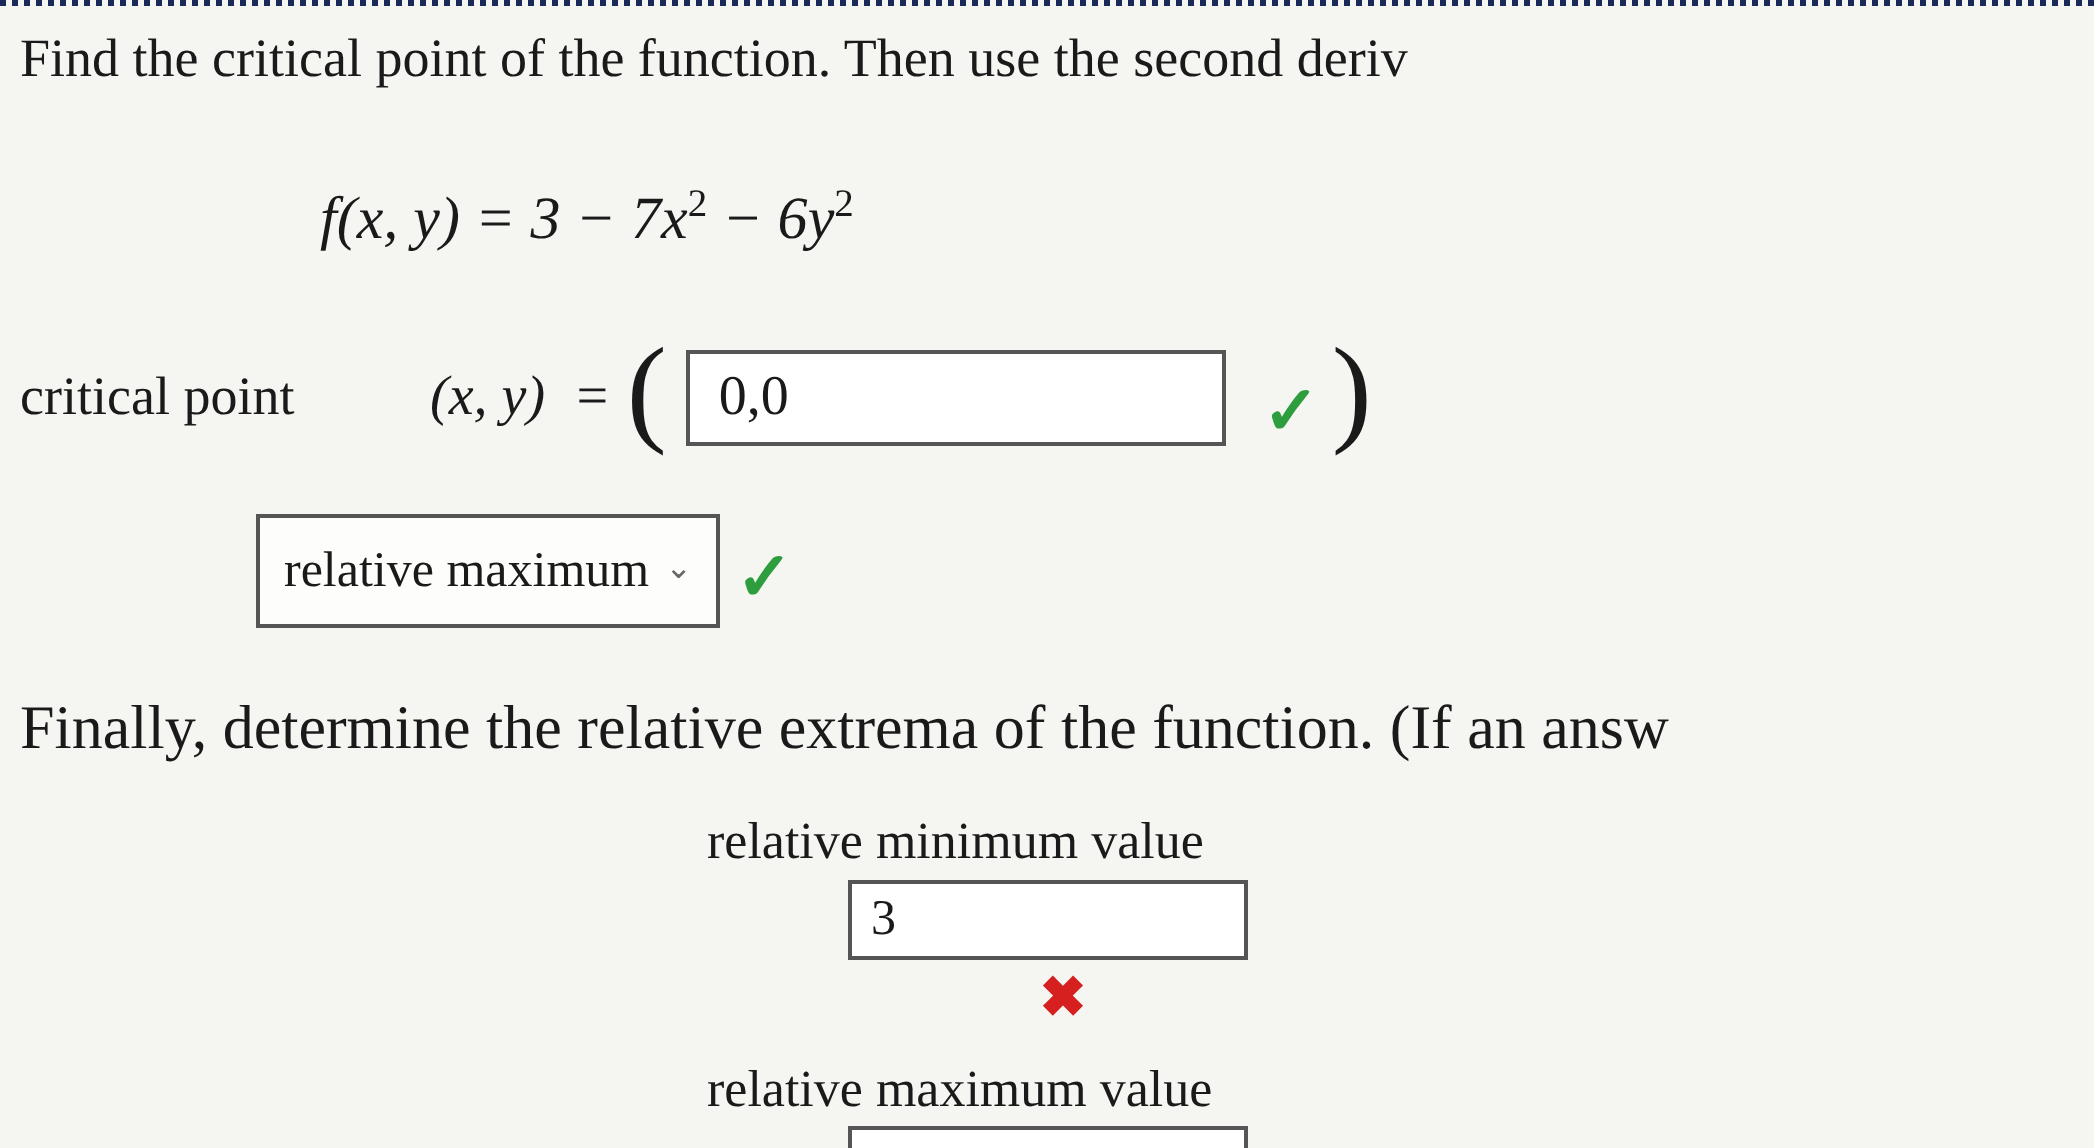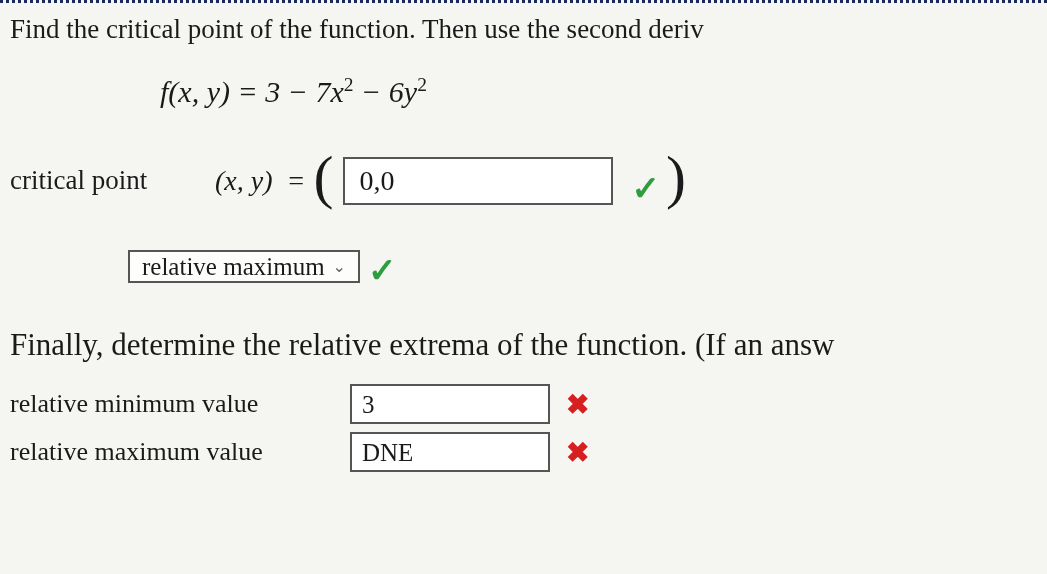--- a/index.html
+++ b/index.html
@@ -16,21 +16,21 @@
     .dotted-top {
       border-top: 3px dotted #1a2a5a;
       width: 100%;
       margin-bottom: 8px;
     }
     .content {
       padding: 0 10px;
     }
     .instruction {
       font-size: 27px;
-      margin-bottom: 22px;
+      margin-bottom: 40px;
       white-space: nowrap;
     }
     .equation {
       font-style: italic;
       font-size: 30px;
       margin: 18px 0 28px 150px;
     }
     .row {
       display: flex;
       align-items: center;
@@ -65,21 +65,21 @@
       display: inline-flex;
       align-items: center;
       text-align: center;
     }
     .select-box {
       border: 2px solid #555;
       background: #fdfdfb;
       font-size: 25px;
       padding: 6px 12px;
       font-family: Georgia, serif;
-      height: 33px;
+      height: 57px;
       display: inline-flex;
       align-items: center;
       gap: 8px;
       margin-left: 118px;
     }
     .small-input {
       border: 2px solid #555;
       background: #fff;
       font-size: 25px;
       padding: 4px 10px;
@@ -105,20 +105,21 @@
     }
     .sub-instruction {
       font-size: 31px;
       margin: 28px 0 18px 0;
       white-space: nowrap;
     }
     .value-row {
       display: flex;
       align-items: center;
       margin: 8px 0;
+      flex-direction: column;
     }
     .value-label {
       min-width: 340px;
       font-size: 26px;
     }
     .chevron {
       font-size: 16px;
       color: #666;
     }
     sup { font-size: 0.65em; vertical-align: super; font-style: normal; }

